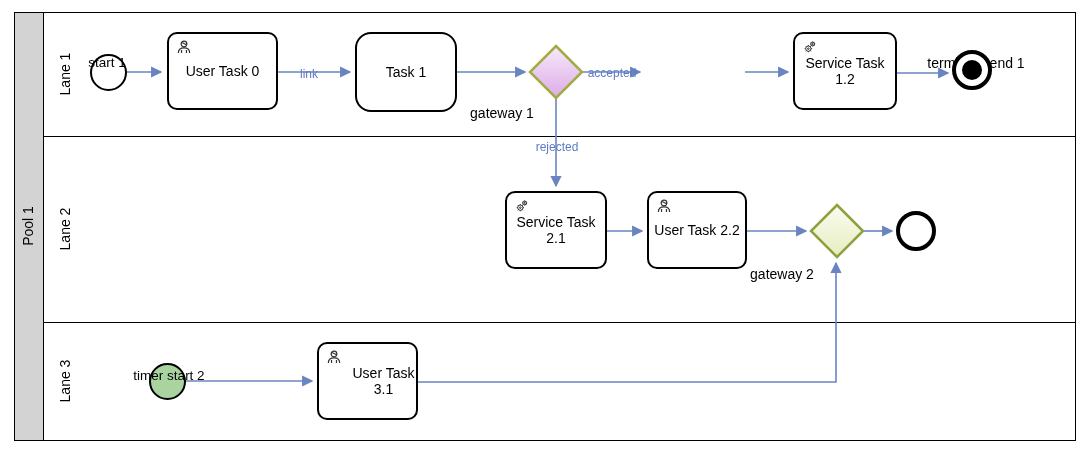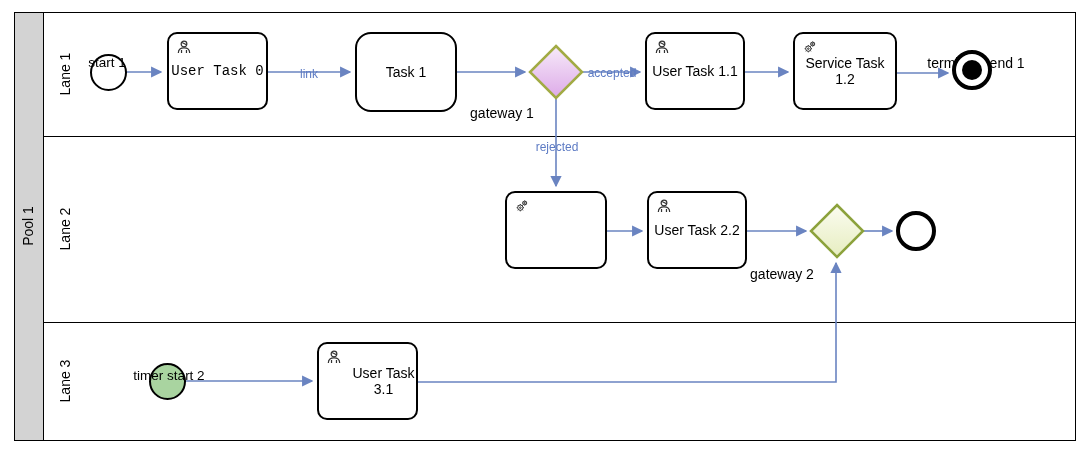--- a/index.html
+++ b/index.html
@@ -84,47 +84,36 @@
   <div class="lbl behind" style="left:976px;top:63px;">terminate end 1</div>
   <div class="lbl behind" style="left:916px;top:225px;">end 2</div>
 
   <div class="event start" style="left:90px;top:54px;"></div>
   <div class="event terminate" style="left:952px;top:50px;">
     <div class="inner"></div>
   </div>
   <div class="event end" style="left:896px;top:211px;"></div>
   <div class="event timer" style="left:149px;top:363px;"></div>
 
-  <div class="task" style="left:167px;top:32px;width:101px;height:78px;font-family:Liberation Mono, monospace;">
+  <div class="task" style="left:167px;top:32px;width:111px;height:78px;">
     <span class="icon">
       <svg viewBox="0 0 24 24" width="16" height="16" fill="none" stroke="#333" stroke-width="1.8">
           <circle cx="12" cy="7.5" r="4.3"></circle>
           <path d="M9,5.2 L15.8,8.6"></path>
           <path d="M3.5,21 C3.5,15.3 7.2,13.4 12,13.4 C16.8,13.4 20.5,15.3 20.5,21"></path>
           <path d="M8.3,16.6 L8.3,21 M15.7,16.6 L15.7,21"></path>
         </svg>
     </span>
     <span>User Task 0</span>
   </div>
 
   <div class="task" style="left:355px;top:32px;width:102px;height:80px;border-radius:16px;">
     <span>Task 1</span>
   </div>
 
-  <div class="task" style="left:645px;top:32px;width:100px;height:78px;">
-    <span class="icon">
-      <svg viewBox="0 0 24 24" width="16" height="16" fill="none" stroke="#333" stroke-width="1.8">
-          <circle cx="12" cy="7.5" r="4.3"></circle>
-          <path d="M9,5.2 L15.8,8.6"></path>
-          <path d="M3.5,21 C3.5,15.3 7.2,13.4 12,13.4 C16.8,13.4 20.5,15.3 20.5,21"></path>
-          <path d="M8.3,16.6 L8.3,21 M15.7,16.6 L15.7,21"></path>
-        </svg>
-    </span>
-    <span>User Task 1.1</span>
-  </div>
 
   <div class="task" style="left:793px;top:32px;width:104px;height:78px;">
     <span class="icon">
       <svg viewBox="0 0 24 24" width="16" height="16" fill="none" stroke="#333" stroke-width="1.5">
           <circle cx="9.5" cy="14.5" r="4"></circle>
           <circle cx="9.5" cy="14.5" r="1.2"></circle>
           <path d="M9.5,9 V10.5 M9.5,18.5 V20 M4,14.5 H5.5 M13.5,14.5 H15 M5.6,10.6 L6.7,11.7 M12.3,17.3 L13.4,18.4 M13.4,10.6 L12.3,11.7 M6.7,17.3 L5.6,18.4"></path>
           <circle cx="16" cy="7.5" r="2.8"></circle>
           <circle cx="16" cy="7.5" r="0.9"></circle>
           <path d="M16,3.8 V5 M16,10 V11.2 M12.3,7.5 H13.5 M18.5,7.5 H19.7 M13.4,4.9 L14.2,5.7 M17.8,9.3 L18.6,10.1 M18.6,4.9 L17.8,5.7 M14.2,9.3 L13.4,10.1"></path>
@@ -137,20 +126,21 @@
     <span class="icon">
       <svg viewBox="0 0 24 24" width="16" height="16" fill="none" stroke="#333" stroke-width="1.5">
           <circle cx="9.5" cy="14.5" r="4"></circle>
           <circle cx="9.5" cy="14.5" r="1.2"></circle>
           <path d="M9.5,9 V10.5 M9.5,18.5 V20 M4,14.5 H5.5 M13.5,14.5 H15 M5.6,10.6 L6.7,11.7 M12.3,17.3 L13.4,18.4 M13.4,10.6 L12.3,11.7 M6.7,17.3 L5.6,18.4"></path>
           <circle cx="16" cy="7.5" r="2.8"></circle>
           <circle cx="16" cy="7.5" r="0.9"></circle>
           <path d="M16,3.8 V5 M16,10 V11.2 M12.3,7.5 H13.5 M18.5,7.5 H19.7 M13.4,4.9 L14.2,5.7 M17.8,9.3 L18.6,10.1 M18.6,4.9 L17.8,5.7 M14.2,9.3 L13.4,10.1"></path>
         </svg>
     </span>
+    <span>Service Task 2.1</span>
   </div>
 
   <div class="task" style="left:647px;top:191px;width:100px;height:78px;">
     <span class="icon">
       <svg viewBox="0 0 24 24" width="16" height="16" fill="none" stroke="#333" stroke-width="1.8">
           <circle cx="12" cy="7.5" r="4.3"></circle>
           <path d="M9,5.2 L15.8,8.6"></path>
           <path d="M3.5,21 C3.5,15.3 7.2,13.4 12,13.4 C16.8,13.4 20.5,15.3 20.5,21"></path>
           <path d="M8.3,16.6 L8.3,21 M15.7,16.6 L15.7,21"></path>
         </svg>

